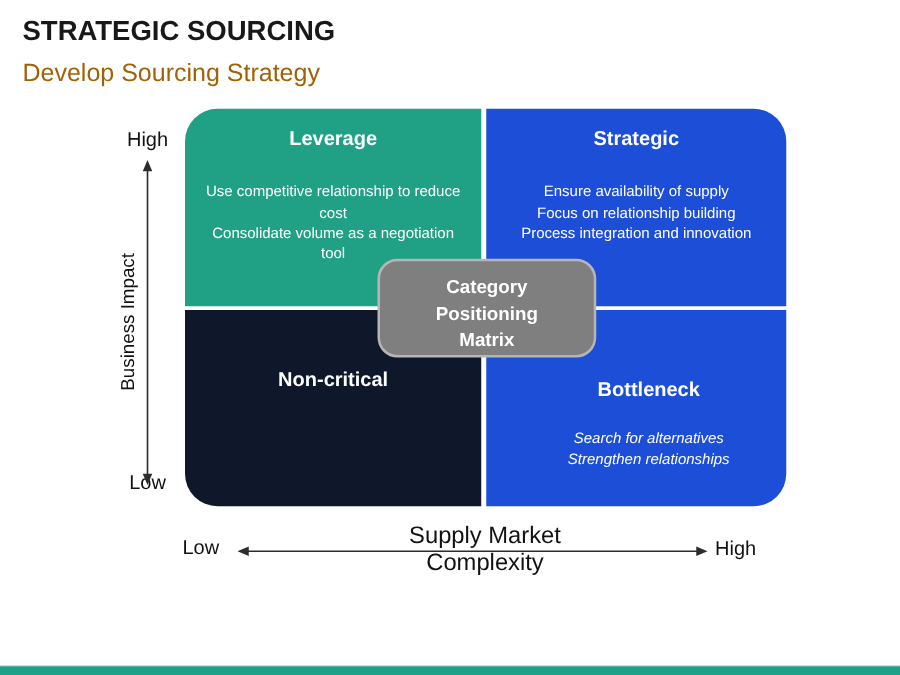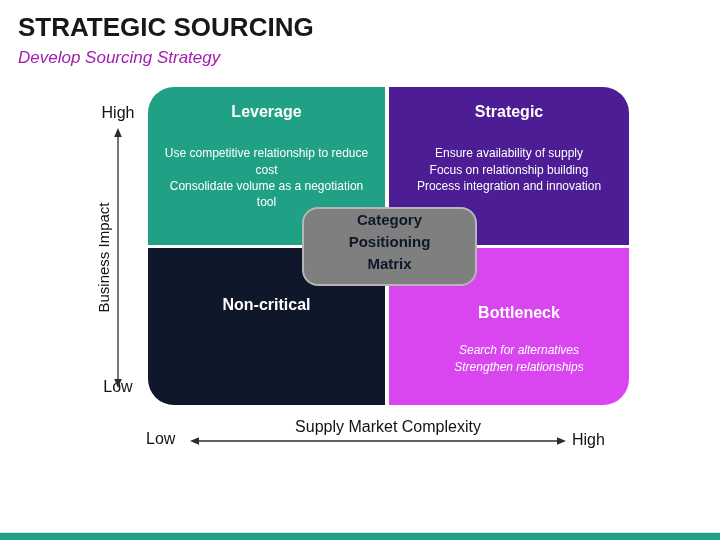--- a/index.html
+++ b/index.html
@@ -8,26 +8,26 @@
     background: #ffffff;
     font-family: "Liberation Sans", sans-serif;
     position: relative;
     overflow: hidden;
   }
   .stage { position: absolute; left: 0; top: 0; width: 720px; height: 540px; }
 
   
   .page-title {
     position: absolute; left: 18px; top: 12px;
-    font-size: 26px; font-weight: 800; color: #181818;
+    font-size: 22px; font-weight: 800; color: #181818;
     letter-spacing: 0px;
   }
   .page-subtitle {
     position: absolute; left: 18px; top: 48px;
-    font-size: 17px; font-weight: 400; color: #a21caf; font-style: italic;
+    font-size: 20px; font-weight: 400; color: #a16207;
   }
 
   
   .quadrant {
     position: absolute;
     color: #ffffff;
     text-align: center;
     box-sizing: border-box;
   }
   .q-title { font-size: 16px; font-weight: 700; line-height: 1.15; }
@@ -42,35 +42,35 @@
   #q-leverage .q-body, #q-strategic .q-body { margin-top: 24px; }
   #q-noncritical .q-body { margin-top: 17px; }
   #q-bottleneck .q-body { margin-top: 20px; font-style: italic; }
 
   
   .center-box {
     position: absolute; left: 302px; top: 207px; width: 175px; height: 79px;
     border-radius: 16px;
     border: 2px solid #b6b6b6;
     box-sizing: border-box;
-    display: flex; align-items: flex-start; justify-content: center;
-    color: #0f172a; font-size: 15px; font-weight: 700;
+    display: flex; align-items: flex-end; justify-content: center;
+    color: #ffffff; font-size: 15px; font-weight: 700;
     text-align: center; line-height: 1.45;
     padding: 0 22px;
   }
 
   
   .axis-text { position: absolute; color: #121212; }
   #y-high  { left: 95px;  top: 104px; width: 46px; text-align: center; font-size: 16px; }
   #y-low   { left: 95px;  top: 378px; width: 46px; text-align: center; font-size: 16px; }
   #y-axis-label {
     left: 43px; top: 249px; width: 120px; text-align: center;
     font-size: 15px; transform: rotate(-90deg);
   }
-  #x-label { left: 278px; top: 418px; width: 220px; text-align: center; font-size: 16px; }
+  #x-label { left: 278px; top: 418px; width: 220px; text-align: center; font-size: 19px; }
   #x-low   { left: 146px; top: 430px; font-size: 16px; }
   #x-high  { left: 572px; top: 431px; font-size: 16px; }
 
   .arrow-svg { position: absolute; }
   #y-arrow { left: 110px; top: 127px; }
   #x-arrow { left: 189px; top: 433px; }
 
   
   .footer-bar {
     position: absolute; left: 0; bottom: 0; width: 720px; height: 7px;
@@ -84,32 +84,32 @@
 
   <div class="page-title">STRATEGIC SOURCING</div>
   <div class="page-subtitle">Develop Sourcing Strategy</div>
 
   <div class="quadrant" id="q-leverage" style="background-color: rgb(32, 161, 133);">
     <div class="q-title">Leverage</div>
     <div class="q-body">Use competitive relationship to reduce cost
 Consolidate volume as a negotiation tool</div>
   </div>
 
-  <div class="quadrant" id="q-strategic" style="background-color: #4c1d95;">
+  <div class="quadrant" id="q-strategic" style="background-color: #1d4ed8;">
     <div class="q-title">Strategic</div>
     <div class="q-body">Ensure availability of supply
 Focus on relationship building
 Process integration and innovation</div>
   </div>
 
   <div class="quadrant" id="q-noncritical" style="background-color: #0f172a;">
     <div class="q-title">Non-critical</div>
   </div>
 
-  <div class="quadrant" id="q-bottleneck" style="background-color: #d946ef; padding-left: 32px;">
+  <div class="quadrant" id="q-bottleneck" style="background-color: #1d4ed8; padding-left: 32px;">
     <div class="q-title">Bottleneck</div>
     <div class="q-body">Search for alternatives
 Strengthen relationships</div>
   </div>
 
   <div class="center-box" style="background-color: rgb(127, 127, 127);">
     <span>Category Positioning Matrix</span>
   </div>
 
   <div class="axis-text" id="y-high">High</div>

